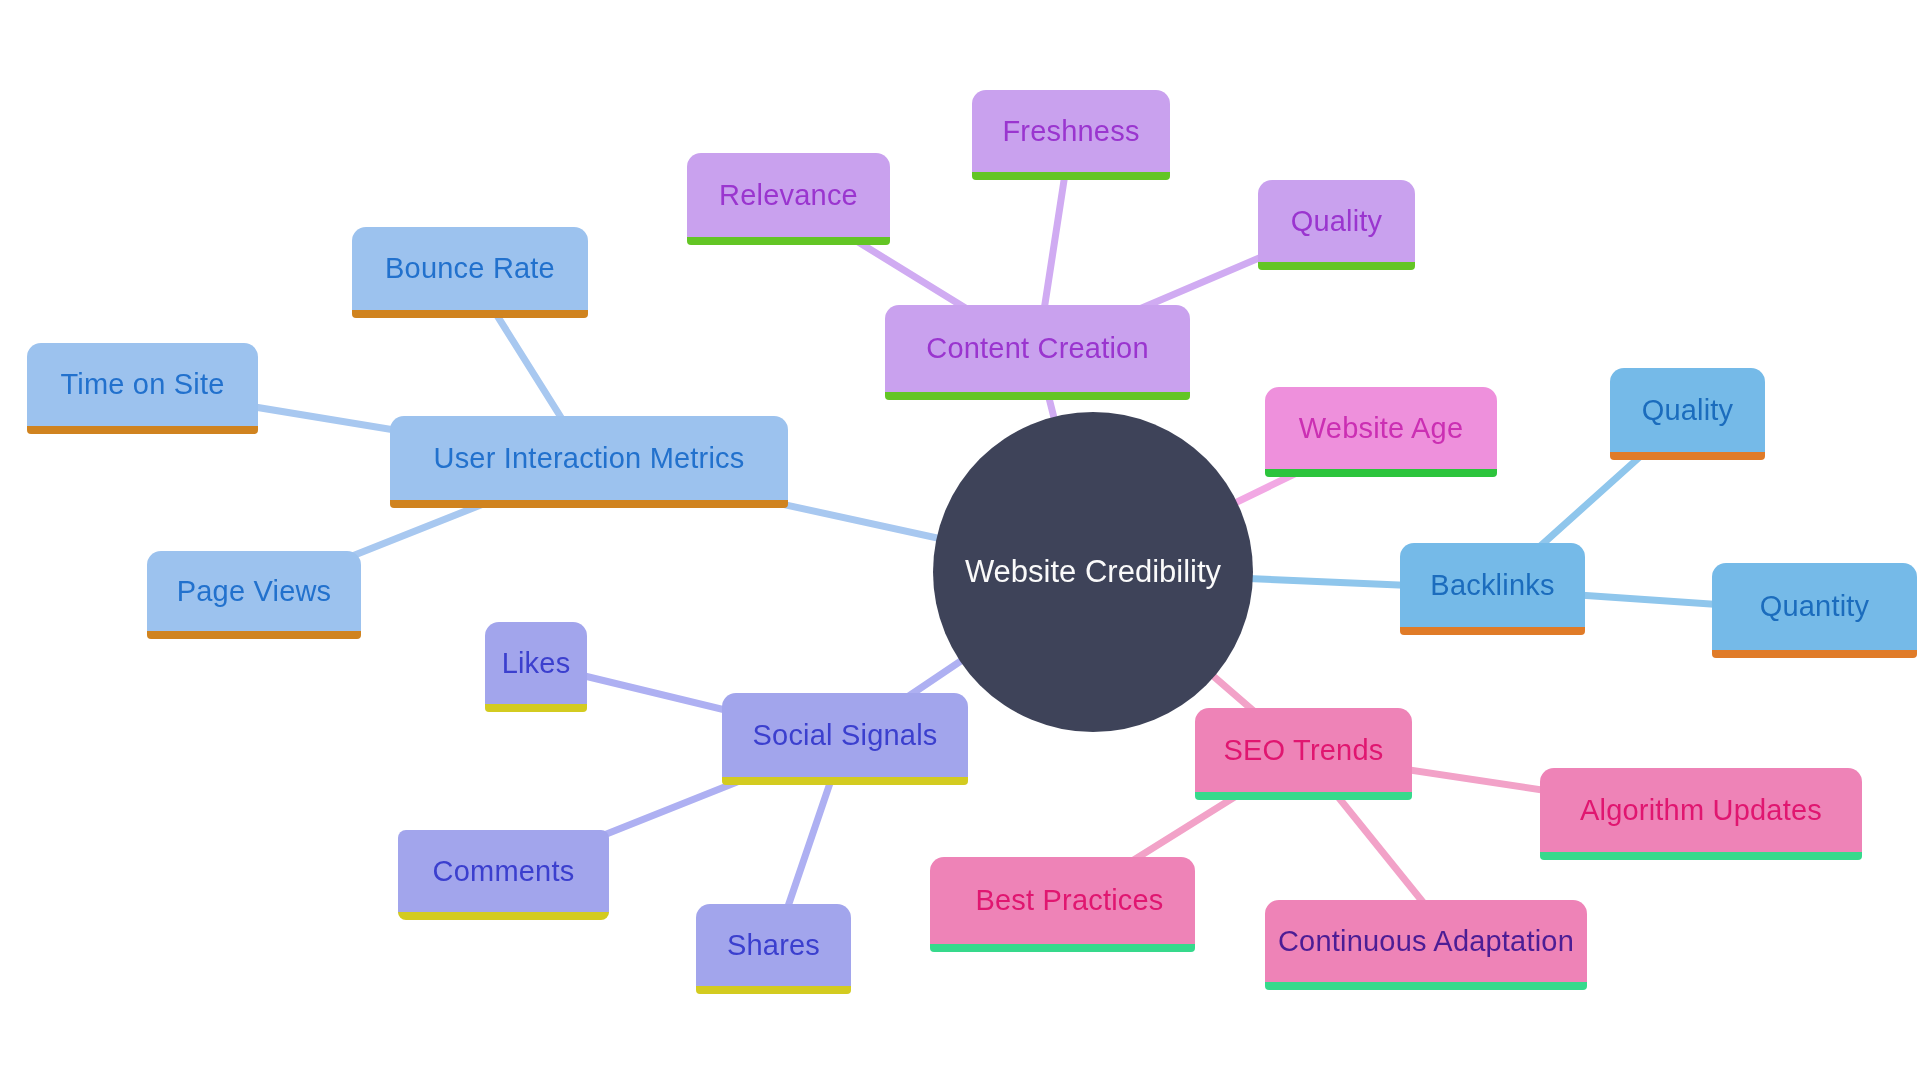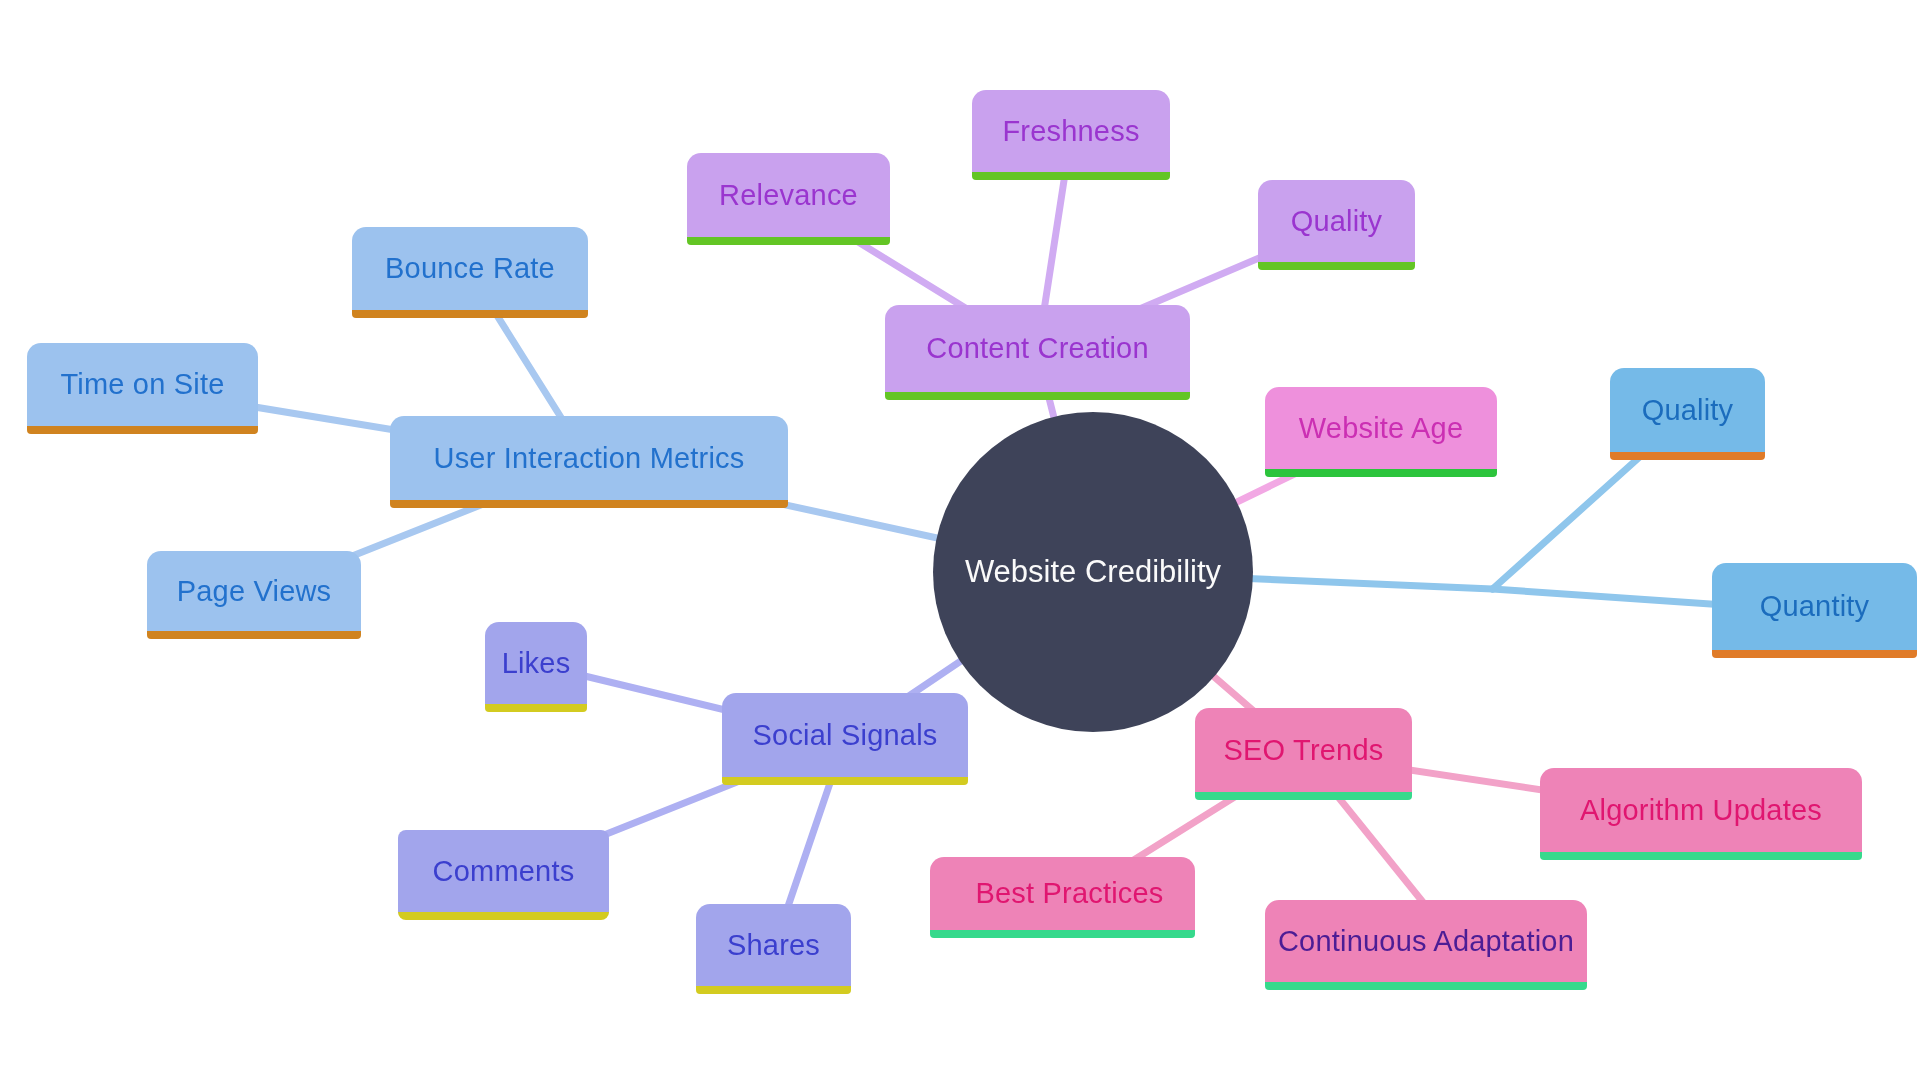--- a/index.html
+++ b/index.html
@@ -63,28 +63,29 @@
   <div class="node" style="left: 27px; top: 343px; width: 231px; height: 91px; background: rgb(156, 194, 238); color: rgb(34, 113, 205); border-bottom-color: rgb(208, 131, 31);">Time on Site</div>
   <div class="node" style="left: 147px; top: 551px; width: 214px; height: 88px; background: rgb(156, 194, 238); color: rgb(34, 113, 205); border-bottom-color: rgb(208, 131, 31);">Page Views</div>
 
   <div class="node" style="left: 972px; top: 90px; width: 198px; height: 90px; background: rgb(201, 161, 238); color: rgb(154, 53, 207); border-bottom-color: rgb(99, 197, 36);">Freshness</div>
   <div class="node" style="left: 885px; top: 305px; width: 305px; height: 95px; background: rgb(201, 161, 238); color: rgb(154, 53, 207); border-bottom-color: rgb(99, 197, 36);">Content Creation</div>
   <div class="node" style="left: 687px; top: 153px; width: 203px; height: 92px; background: rgb(201, 161, 238); color: rgb(154, 53, 207); border-bottom-color: rgb(99, 197, 36);">Relevance</div>
   <div class="node" style="left: 1258px; top: 180px; width: 157px; height: 90px; background: rgb(201, 161, 238); color: rgb(154, 53, 207); border-bottom-color: rgb(99, 197, 36);">Quality</div>
 
   <div class="node" style="left: 1265px; top: 387px; width: 232px; height: 90px; background: rgb(238, 144, 220); color: rgb(203, 47, 179); border-bottom-color: rgb(44, 196, 60);">Website Age</div>
 
+  <div class="node" style="left: 1400px; top: 543px; width: 185px; height: 92px; background: rgb(117, 186, 232); color: rgb(27, 108, 189); border-bottom-color: rgb(224, 123, 40);">Backlinks</div>
   <div class="node" style="left: 1610px; top: 368px; width: 155px; height: 92px; background: rgb(117, 186, 232); color: rgb(27, 108, 189); border-bottom-color: rgb(224, 123, 40);">Quality</div>
   <div class="node" style="left: 1712px; top: 563px; width: 205px; height: 95px; background: rgb(117, 186, 232); color: rgb(27, 108, 189); border-bottom-color: rgb(224, 123, 40);">Quantity</div>
 
   <div class="node" style="left: 722px; top: 693px; width: 246px; height: 92px; background: rgb(162, 165, 236); color: rgb(59, 63, 206); border-bottom-color: rgb(211, 203, 32); text-align: center;">Social Signals</div>
   <div class="node" style="left: 485px; top: 622px; width: 102px; height: 90px; background: rgb(162, 165, 236); color: rgb(59, 63, 206); border-bottom-color: rgb(211, 203, 32);">Likes</div>
   <div class="node" style="left: 398px; top: 830px; width: 211px; height: 90px; background: rgb(162, 165, 236); color: rgb(59, 63, 206); border-bottom-color: rgb(211, 203, 32); border-radius: 8px;">Comments</div>
   <div class="node" style="left: 696px; top: 904px; width: 155px; height: 90px; background: rgb(162, 165, 236); color: rgb(59, 63, 206); border-bottom-color: rgb(211, 203, 32);">Shares</div>
 
   <div class="node" style="left: 1195px; top: 708px; width: 217px; height: 92px; background: rgb(238, 131, 183); color: rgb(224, 22, 112); border-bottom-color: rgb(54, 217, 140);">SEO Trends</div>
   <div class="node" style="left: 1540px; top: 768px; width: 322px; height: 92px; background: rgb(238, 131, 183); color: rgb(224, 22, 112); border-bottom-color: rgb(54, 217, 140);">Algorithm Updates</div>
-  <div class="node" style="left: 930px; top: 857px; width: 265px; height: 81px; background: rgb(238, 131, 183); color: rgb(224, 22, 112); border-bottom-color: rgb(54, 217, 140); padding-left: 14px;">Best Practices</div>
+  <div class="node" style="left: 930px; top: 857px; width: 265px; height: 95px; background: rgb(238, 131, 183); color: rgb(224, 22, 112); border-bottom-color: rgb(54, 217, 140); padding-left: 14px;">Best Practices</div>
   <div class="node" style="left: 1265px; top: 900px; width: 322px; height: 90px; background: rgb(238, 131, 183); color: #4c1d95; border-bottom-color: rgb(54, 217, 140);">Continuous Adaptation</div>
 
   <div class="center-node" style="left: 933px; top: 412px; width: 320px; height: 320px; background: rgb(62, 67, 89); color: rgb(250, 250, 250);">Website Credibility</div>
 
 </div>
 
 </body></html>

